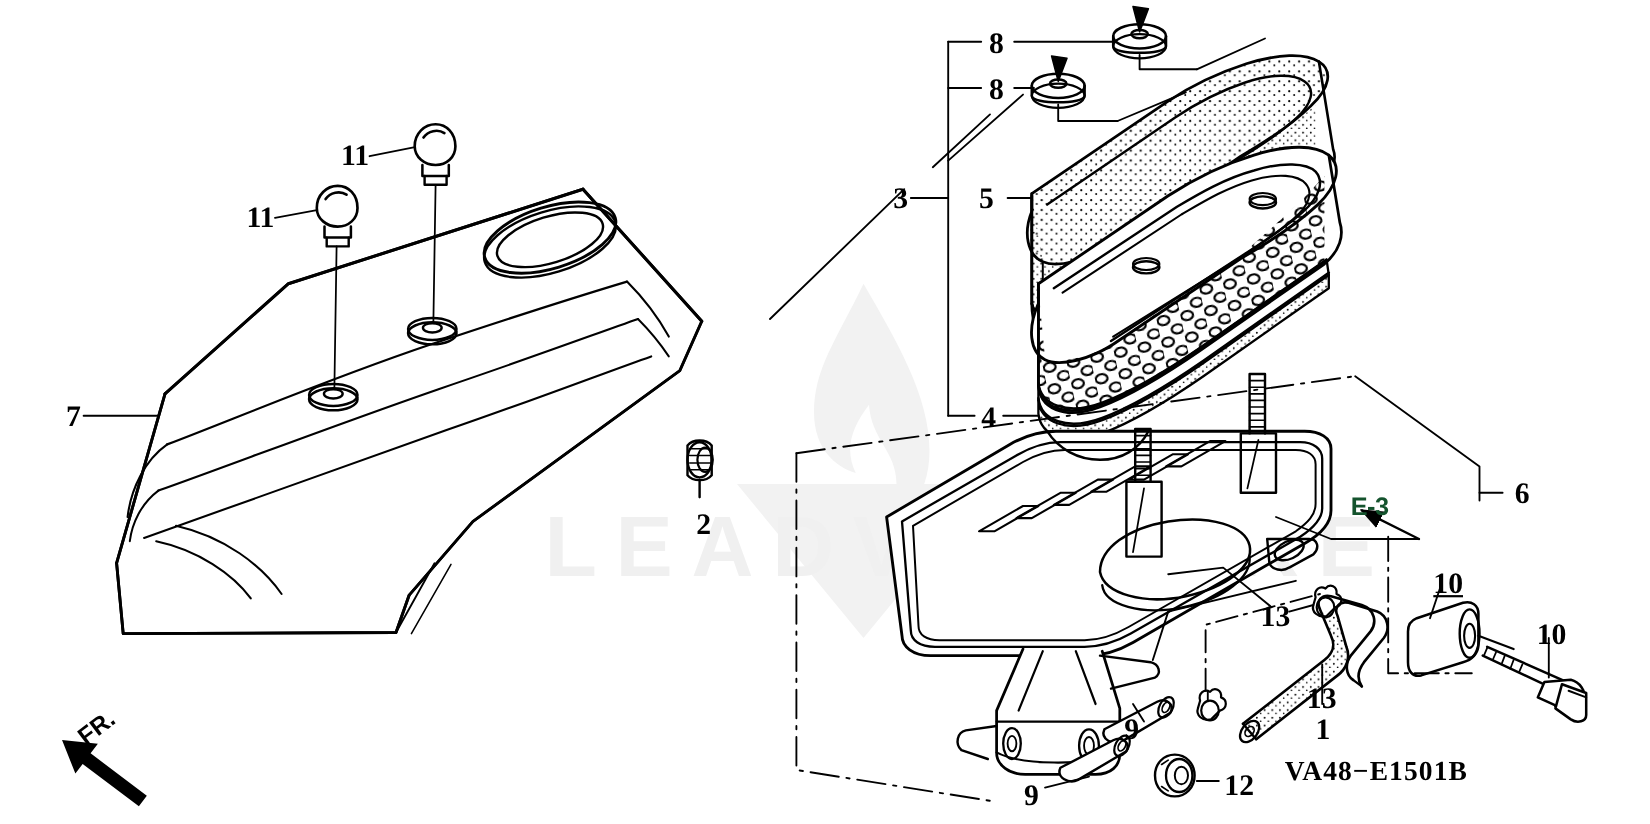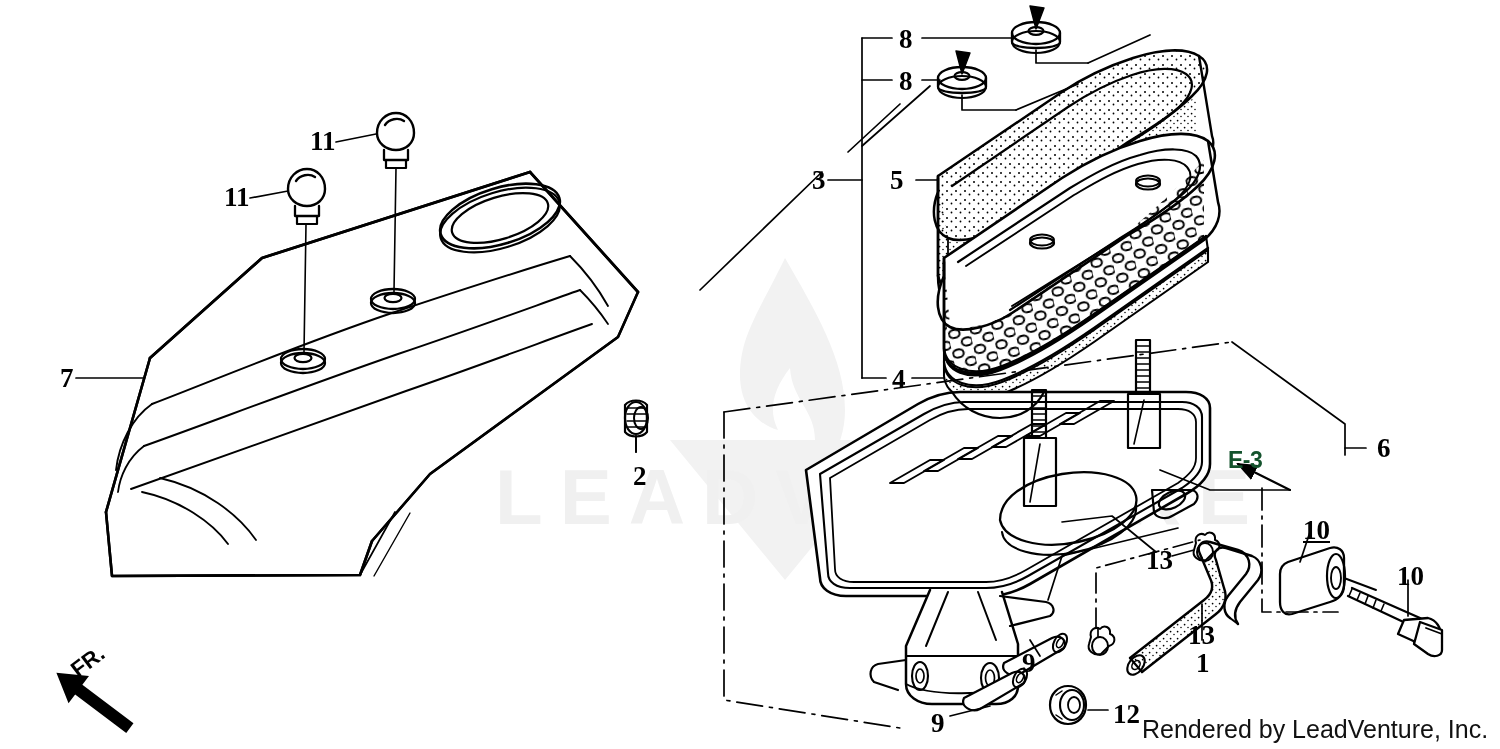--- a/index.html
+++ b/index.html
@@ -448,16 +448,16 @@
   <div class="callout" style="left:1188px;top:622px;">13</div>
   <div class="callout" style="left:1196px;top:650px;">1</div>
   <div class="callout" style="left:1022px;top:650px;">9</div>
   <div class="callout" style="left:931px;top:710px;">9</div>
   <div class="callout" style="left:1113px;top:701px;text-align:center;">12</div>
 
   <div class="ref-label" style="left:1228px;top:447px;">E-3</div>
 
   <div class="fr-label" style="left:66px;top:662px;">FR.</div>
 
-
-  <div class="rendered-by" style="left:1142px;top:715px;">Rendered by LeadVenture, Inc.</div>
+  <div class="diagram-code" style="left:1168px;top:688px;">VA48−E1501B</div>
+
 
 </div>
 
 </body></html>

